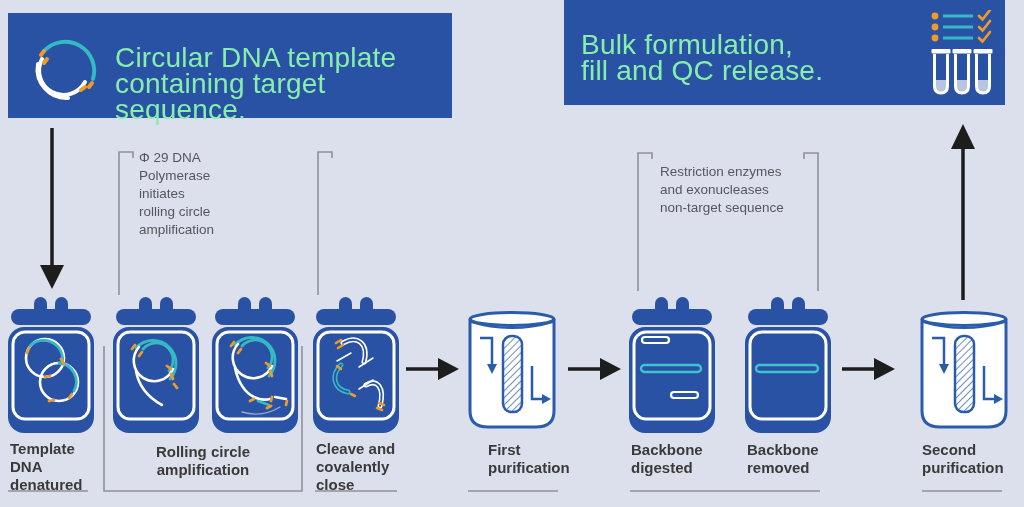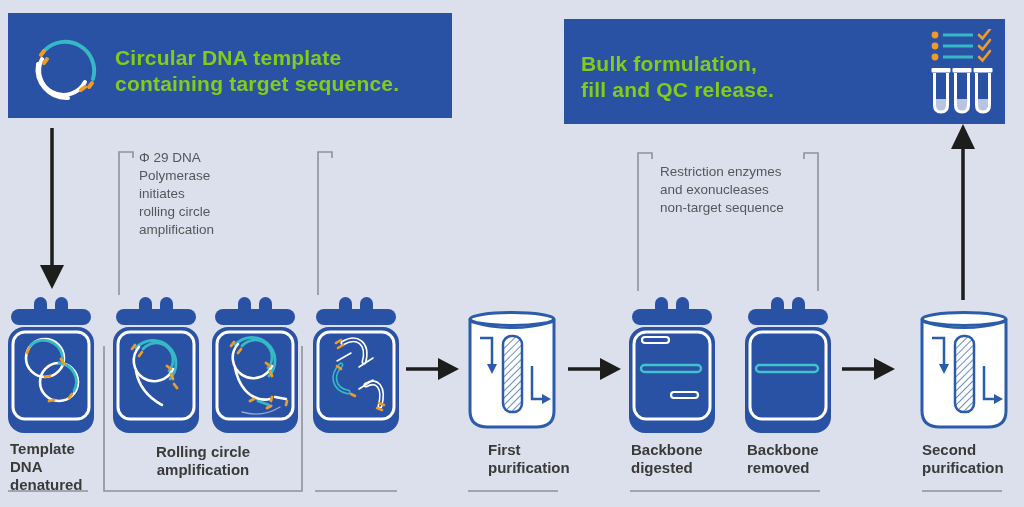--- a/index.html
+++ b/index.html
@@ -2,21 +2,21 @@
 <html><head>
 <meta charset="utf-8">
 <style>
   html,body{margin:0;padding:0;}
   .canvas{
     position:relative;width:1024px;height:507px;
     background:#dce0ed;overflow:hidden;
     font-family:"Liberation Sans",sans-serif;
   }
   .hbox{position:absolute;background:#2a52a4;}
-  .htext{position:absolute;color:#84cc16;font-weight:bold;font-size:21px;line-height:26px;letter-spacing:.2px;}
+  .htext{position:absolute;color:#86efac;font-weight:normal;font-size:28px;line-height:26px;letter-spacing:.2px;}
   .conn{position:absolute;left:0;top:0;}
   .ann{position:absolute;color:#55575c;font-size:13.5px;line-height:18px;}
   .slabel{position:absolute;color:#3a3a39;font-weight:bold;font-size:15px;line-height:18px;}
   .node{position:absolute;}
   svg{display:block;}
 </style>
 </head>
 <body>
 
 <div class="canvas">
@@ -79,21 +79,21 @@
           <path d="M55,58 l-4,3"></path>
         </g>
       </g>
     </svg>
     <div class="htext" style="left:107px;top:32px;">
       <div>Circular DNA template</div>
       <div>containing target sequence.</div>
     </div>
   </div>
 
-  <div class="hbox" style="left:564px;top:19px;width:441px;height:105px;">
+  <div class="hbox" style="left:564px;top:0;width:441px;height:105px;">
     <div class="htext" style="left:17px;top:32px;">
       <div>Bulk formulation,</div>
       <div>fill and QC release.</div>
     </div>
     <svg style="position:absolute;right:12px;top:10px" width="62" height="88" viewBox="0 0 62 88">
       <g>
         <circle cx="4" cy="6" r="3.4" fill="#ef9b28"></circle>
         <circle cx="4" cy="17" r="3.4" fill="#ef9b28"></circle>
         <circle cx="4" cy="28" r="3.4" fill="#ef9b28"></circle>
         <g stroke="#35b9c5" stroke-width="3">
@@ -312,20 +312,25 @@
 
   <div class="slabel" style="left:10px;top:440px;">
     <div>Template</div>
     <div>DNA</div>
     <div>denatured</div>
   </div>
   <div class="slabel" style="left:104px;top:443px;width:198px;text-align:center;">
     <div>Rolling circle</div>
     <div>amplification</div>
   </div>
+  <div class="slabel" style="left:316px;top:440px;">
+    <div>Cleave and</div>
+    <div>covalently</div>
+    <div>close</div>
+  </div>
   <div class="slabel" style="left:470px;top:441px;margin-left:18px;">
     <div>First</div>
     <div>purification</div>
   </div>
   <div class="slabel" style="left:631px;top:441px;">
     <div>Backbone</div>
     <div>digested</div>
   </div>
   <div class="slabel" style="left:747px;top:441px;">
     <div>Backbone</div>

